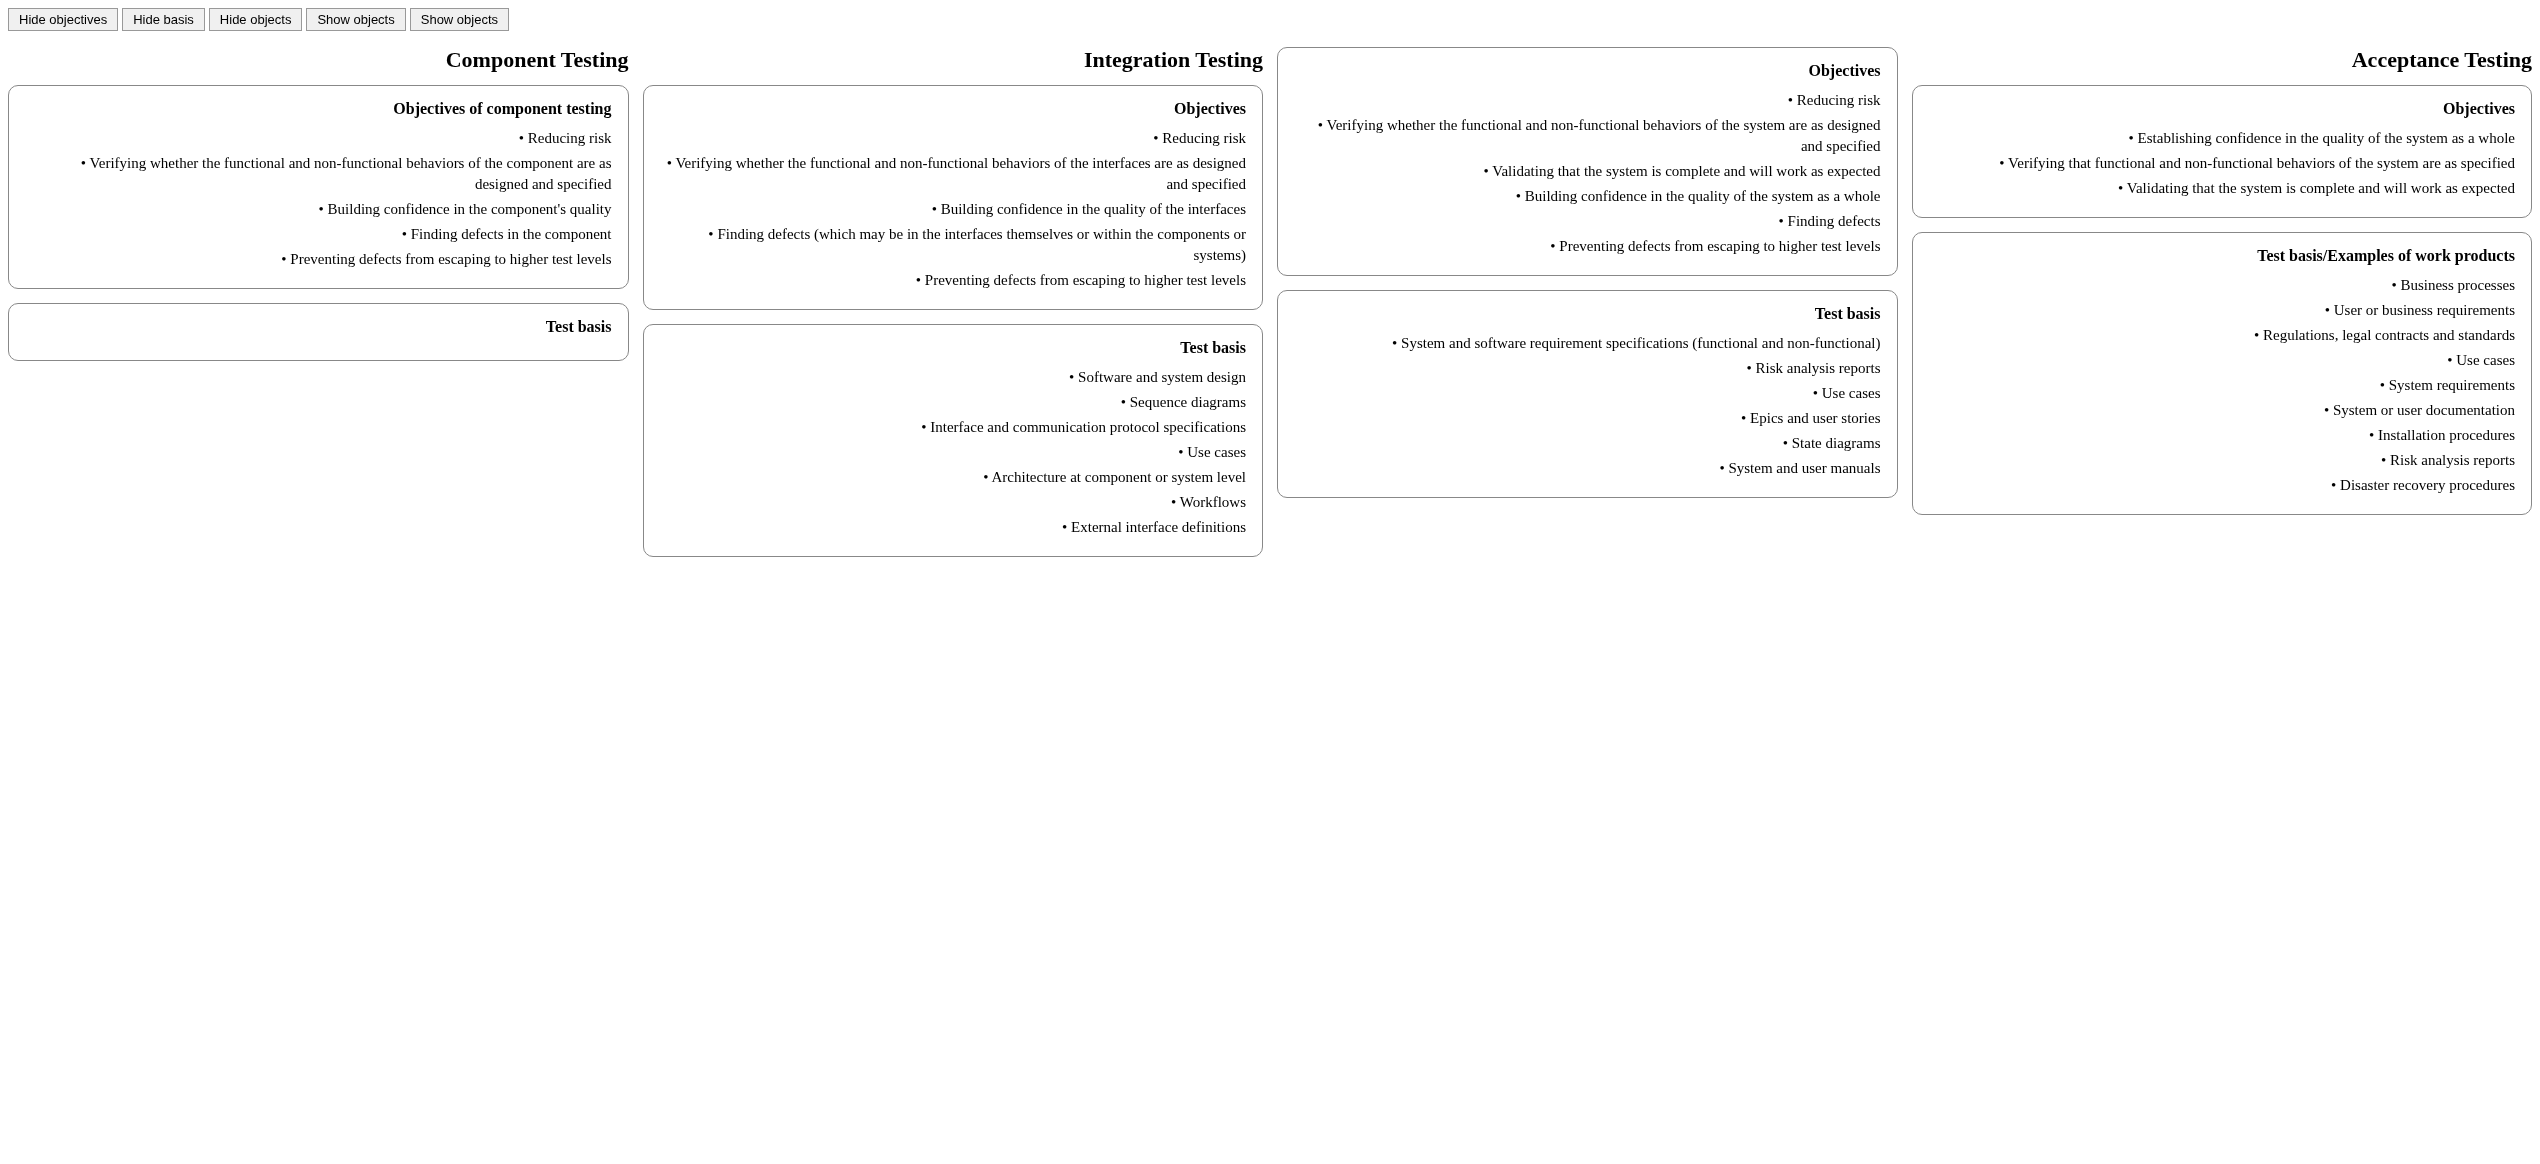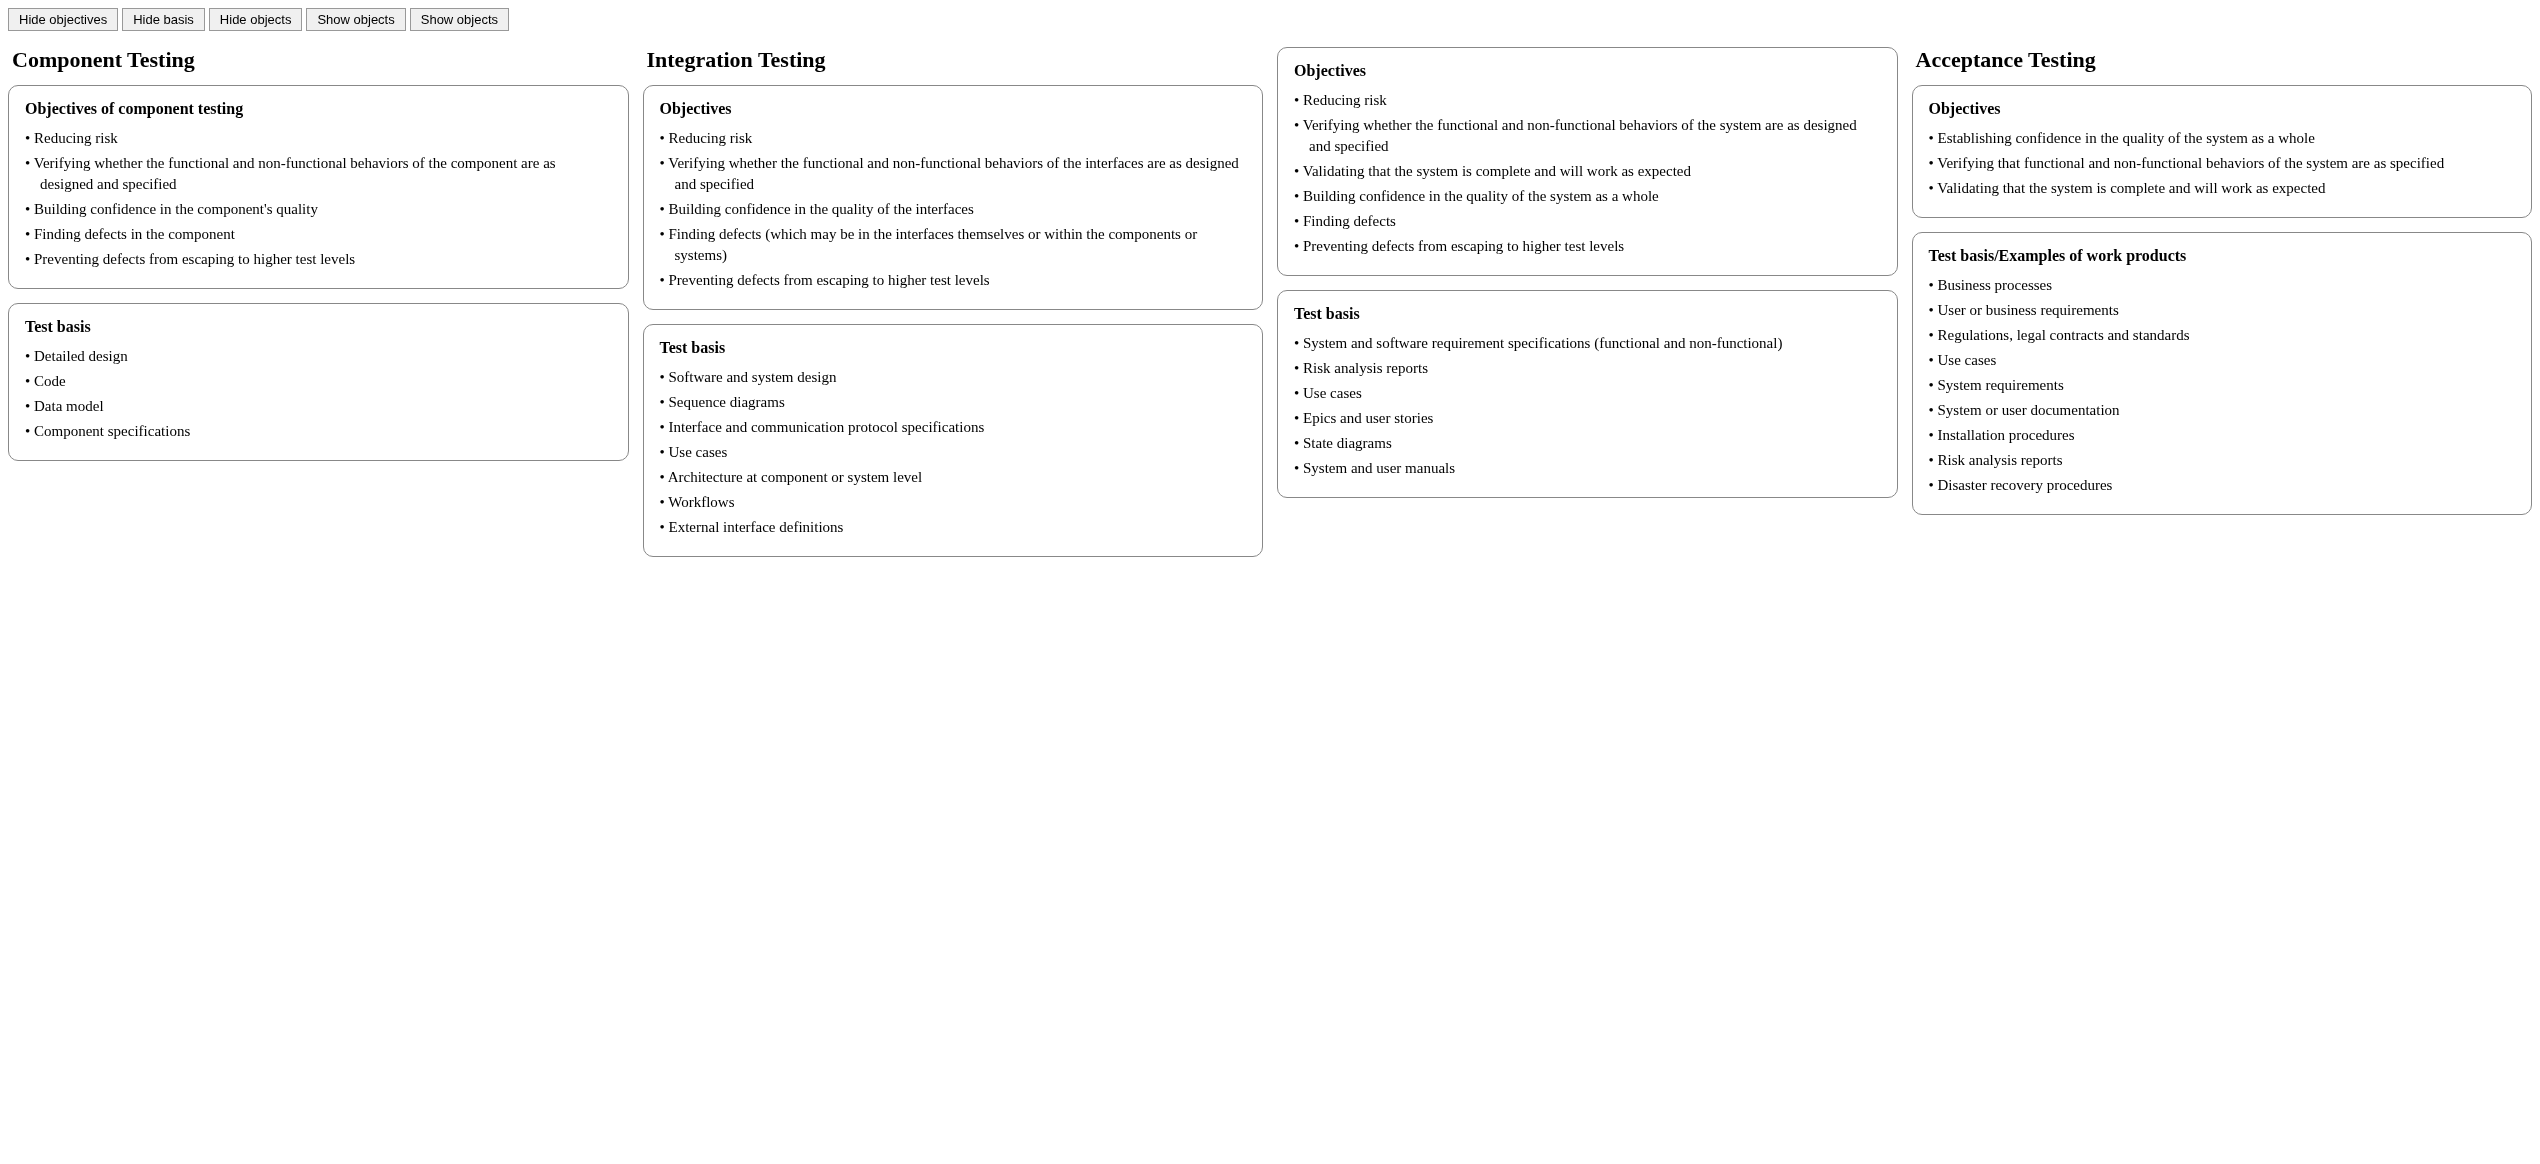--- a/index.html
+++ b/index.html
@@ -20,20 +20,21 @@
       background: #f0f0f0;
       padding: 3px 10px;
       font-size: 13px;
       cursor: pointer;
       font-family: Arial, sans-serif;
     }
     .columns {
       display: grid;
       grid-template-columns: repeat(4, 1fr);
       gap: 14px;
+      text-align: right;
     }
     .col-header {
       font-size: 22px;
       font-weight: bold;
       margin-bottom: 12px;
       padding-left: 4px;
     }
     .card {
       border: 1px solid #888;
       border-radius: 10px;
@@ -79,26 +80,20 @@
         <ul>
           <li>Reducing risk</li>
           <li>Verifying whether the functional and non-functional behaviors of the component are as designed and specified</li>
           <li>Building confidence in the component's quality</li>
           <li>Finding defects in the component</li>
           <li>Preventing defects from escaping to higher test levels</li>
         </ul>
       </div>
       <div class="card">
         <div class="card-title">Test basis</div>
-        <ul>
-          <li>Detailed design</li>
-          <li>Code</li>
-          <li>Data model</li>
-          <li>Component specifications</li>
-        </ul>
       </div>
     </div>
     <div>
       <div class="col-header">Integration Testing</div>
       <div class="card">
         <div class="card-title">Objectives</div>
         <ul>
           <li>Reducing risk</li>
           <li>Verifying whether the functional and non-functional behaviors of the interfaces are as designed and specified</li>
           <li>Building confidence in the quality of the interfaces</li>

